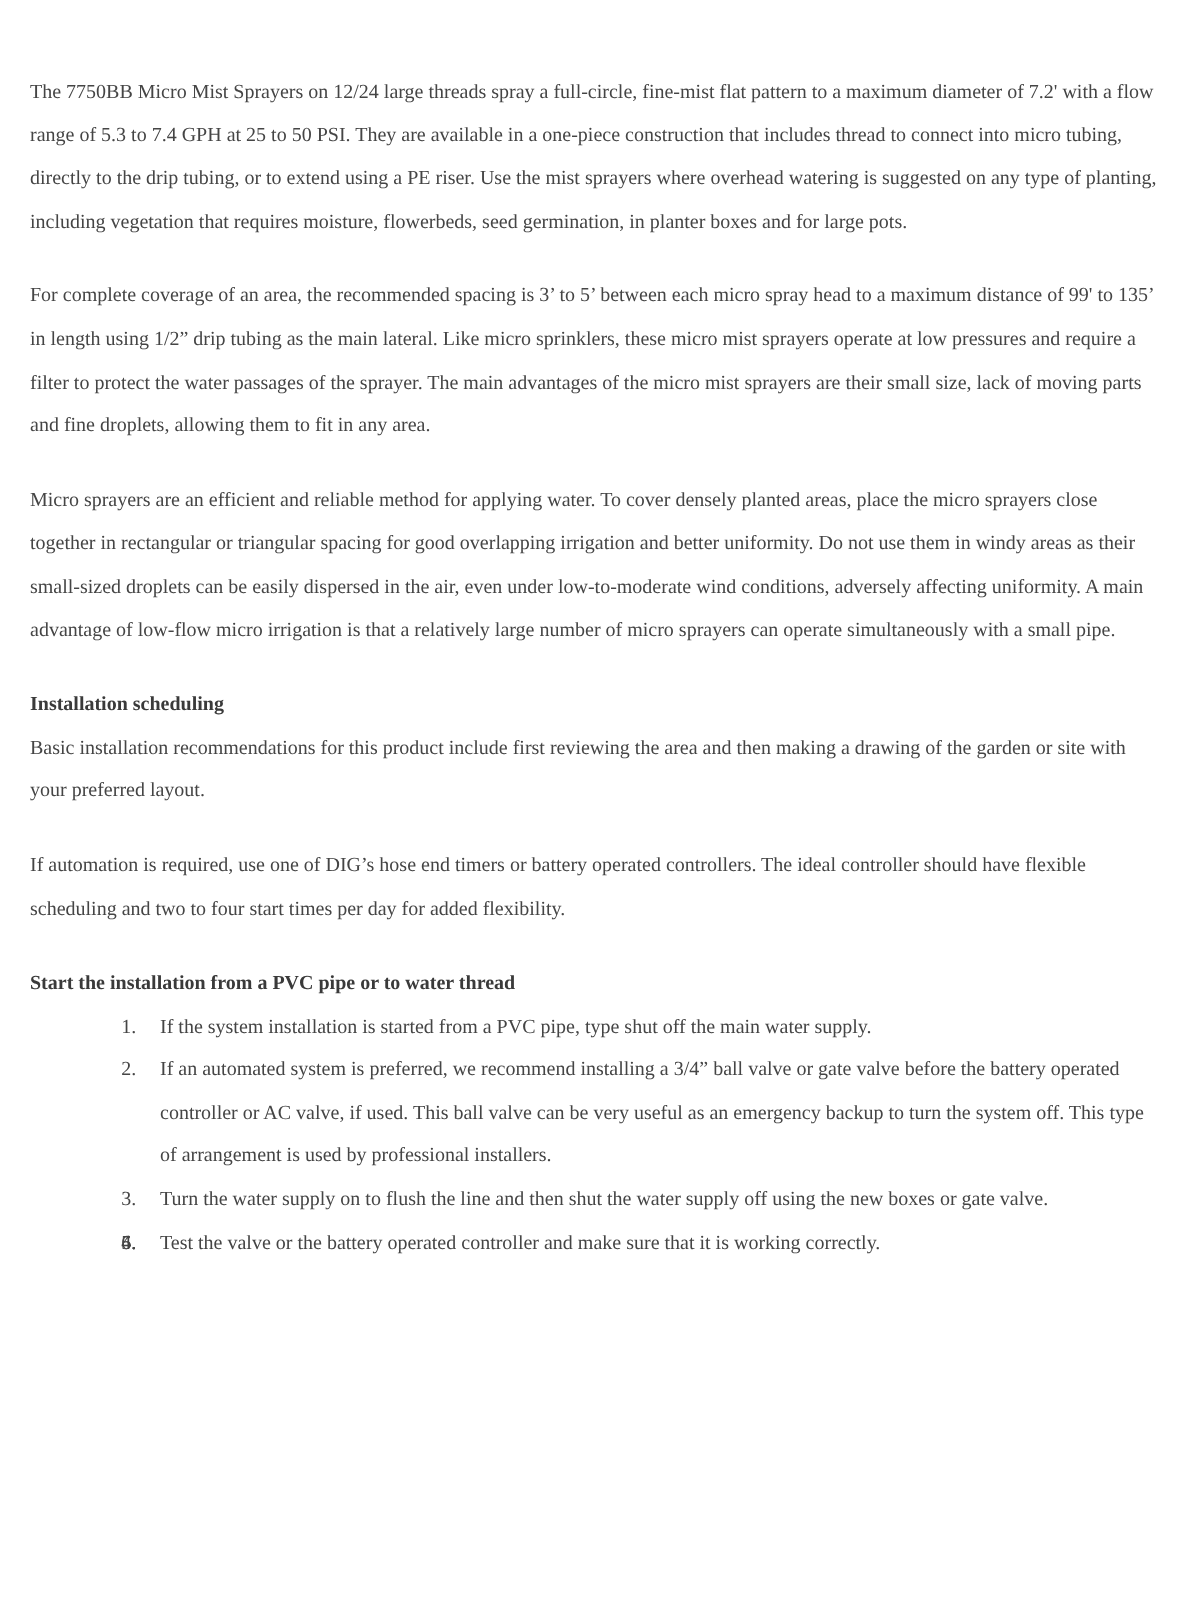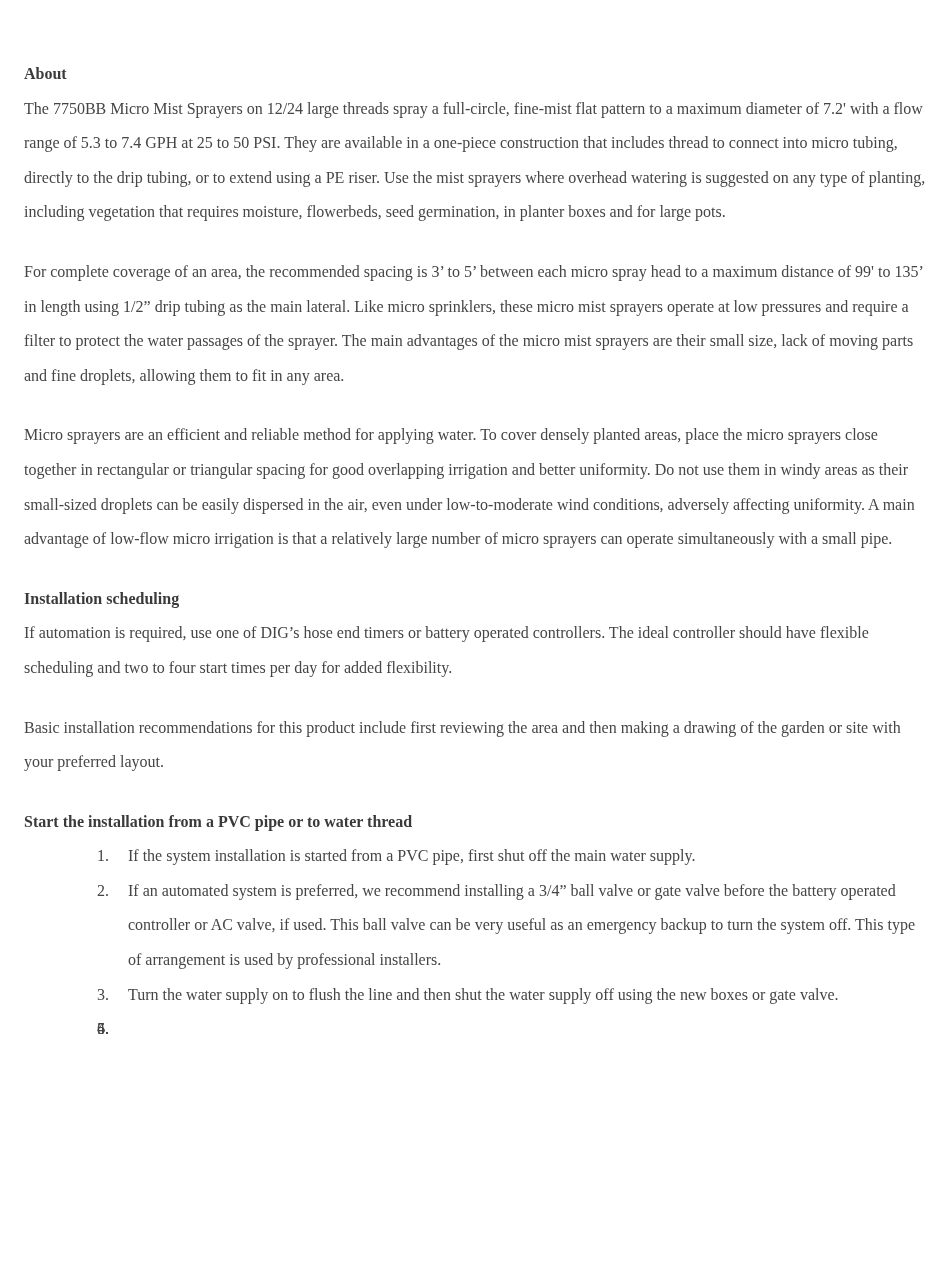--- a/index.html
+++ b/index.html
@@ -43,47 +43,47 @@
     position: absolute;
     left: 73px;
     top: 0;
   }
 </style>
 </head>
 <body>
 
 <div class="page">
 
-  <h2>About</h2>
   <p>The 7750BB Micro Mist Sprayers on 12/24 large threads spray a full-circle, fine-mist flat pattern to a maximum diameter of 7.2' with a flow range of 5.3 to 7.4 GPH at 25 to 50 PSI. They are available in a one-piece construction that includes thread to connect into micro tubing, directly to the drip tubing, or to extend using a PE riser. Use the mist sprayers where overhead watering is suggested on any type of planting, including vegetation that requires moisture, flowerbeds, seed germination, in planter boxes and for large pots.</p>
   <p>For complete coverage of an area, the recommended spacing is 3’ to 5’ between each micro spray head to a maximum distance of 99' to 135’ in length using 1/2” drip tubing as the main lateral. Like micro sprinklers, these micro mist sprayers operate at low pressures and require a filter to protect the water passages of the sprayer. The main advantages of the micro mist sprayers are their small size, lack of moving parts and fine droplets, allowing them to fit in any area.</p>
   <p>Micro sprayers are an efficient and reliable method for applying water. To cover densely planted areas, place the micro sprayers close together in rectangular or triangular spacing for good overlapping irrigation and better uniformity. Do not use them in windy areas as their small-sized droplets can be easily dispersed in the air, even under low-to-moderate wind conditions, adversely affecting uniformity. A main advantage of low-flow micro irrigation is that a relatively large number of micro sprayers can operate simultaneously with a small pipe.</p>
 
   <h2>Installation scheduling</h2>
+  <p>Basic installation recommendations for this product include first reviewing the area and then making a drawing of the garden or site with your preferred layout.</p>
   <p>If automation is required, use one of DIG’s hose end timers or battery operated controllers. The ideal controller should have flexible scheduling and two to four start times per day for added flexibility.</p>
-  <p>Basic installation recommendations for this product include first reviewing the area and then making a drawing of the garden or site with your preferred layout.</p>
 
   <h2>Start the installation from a PVC pipe or to water thread</h2>
   <ol class="steps">
     <li>
       <span class="num">1.</span>
-      <span>If the system installation is started from a PVC pipe, first shut off the main water supply.</span>
+      <span>If the system installation is started from a PVC pipe, type shut off the main water supply.</span>
     </li>
     <li>
       <span class="num">2.</span>
       <span>If an automated system is preferred, we recommend installing a 3/4” ball valve or gate valve before the battery operated controller or AC valve, if used. This ball valve can be very useful as an emergency backup to turn the system off. This type of arrangement is used by professional installers.</span>
     </li>
     <li>
       <span class="num">3.</span>
       <span>Turn the water supply on to flush the line and then shut the water supply off using the new boxes or gate valve.</span>
     </li>
     <li>
       <span class="num">4.</span>
     </li>
     <li>
       <span class="num">5.</span>
     </li>
     <li>
       <span class="num">6.</span>
+      <span>Test the valve or the battery operated controller and make sure that it is working correctly.</span>
     </li>
   </ol>
 
 </div>
 
 </body></html>

